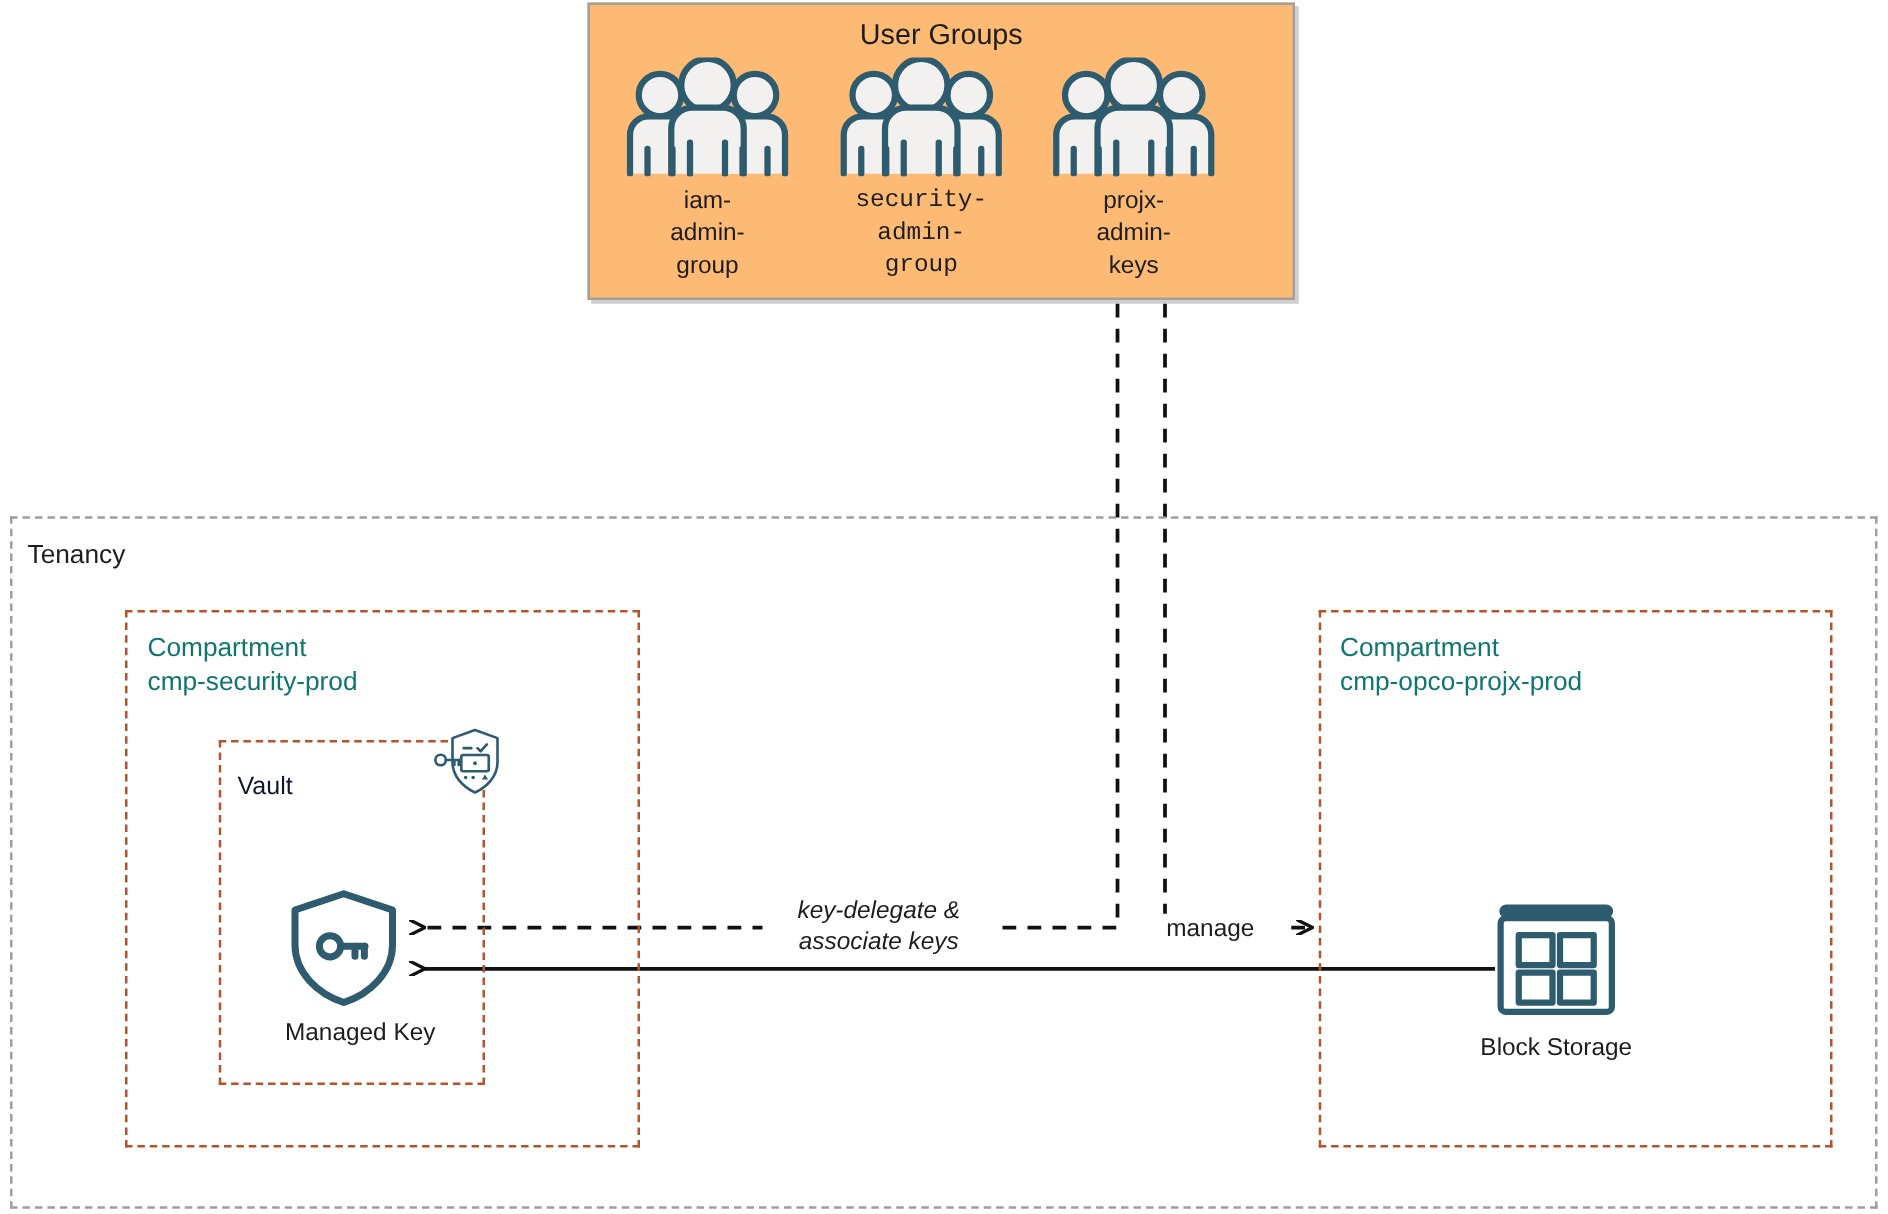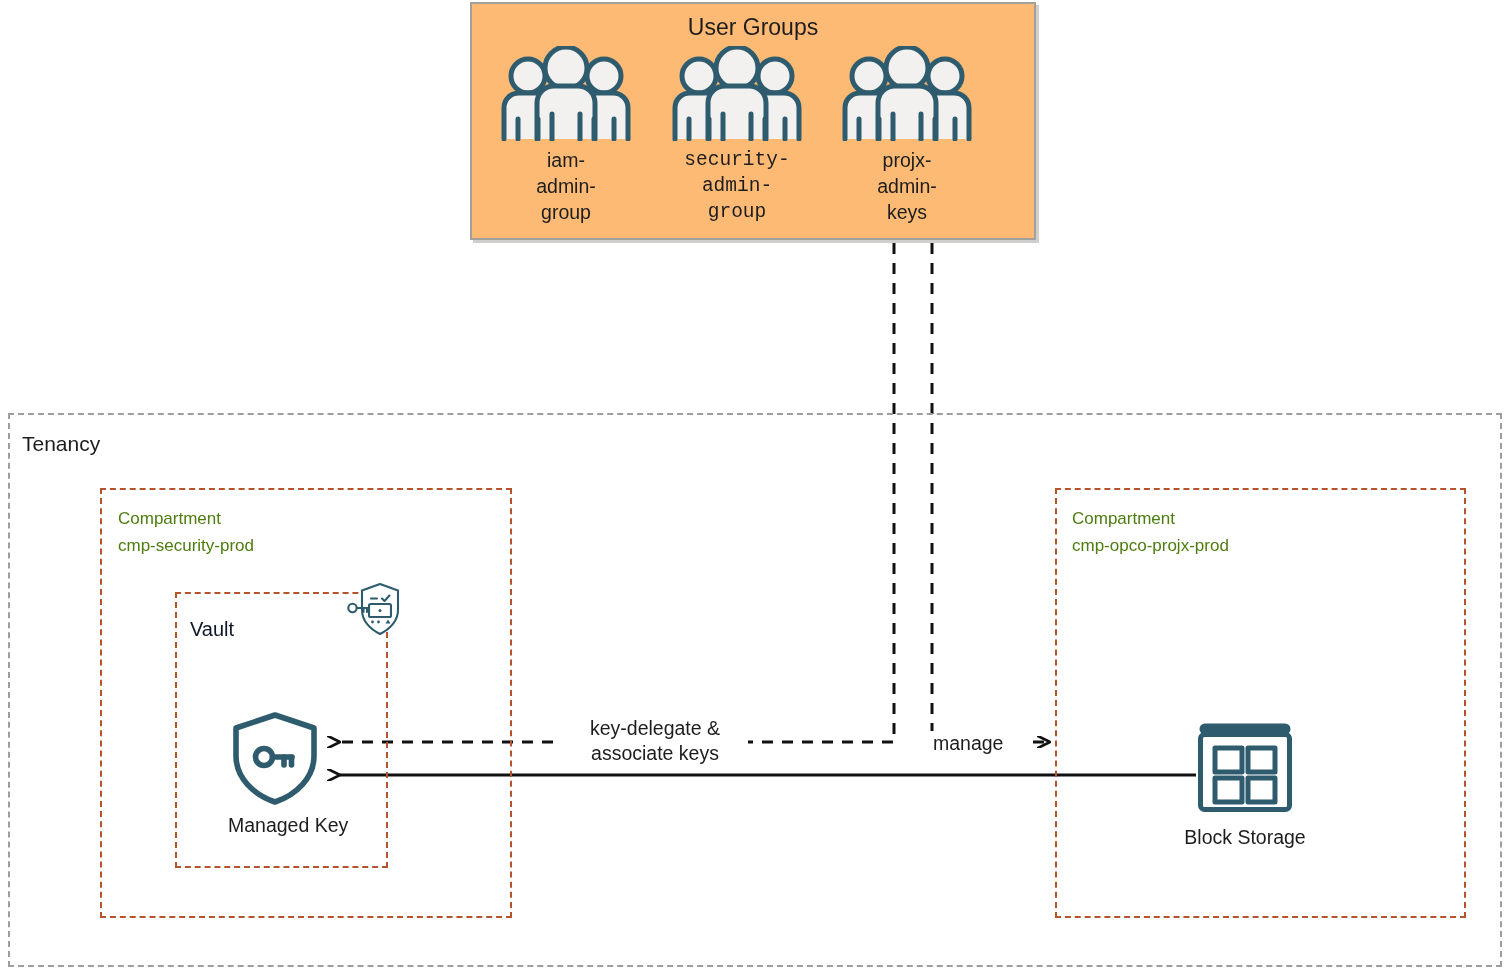--- a/index.html
+++ b/index.html
@@ -77,23 +77,23 @@
   #compartment-security {
     left: 100px; top: 488px;
     width: 412px; height: 430px;
   }
   #compartment-projx {
     left: 1055px; top: 488px;
     width: 411px; height: 430px;
   }
   .compartment-label {
     position: absolute;
-    font-size: 17px;
+    font-size: 21px;
     line-height: 27px;
-    color: #4d7c0f;
+    color: #0f766e;
     white-space: pre-line;
   }
   #compartment-security-label { left: 118px; top: 505px; }
   #compartment-projx-label   { left: 1072px; top: 505px; }
 
   
   #vault-box {
     left: 175px; top: 592px;
     width: 213px; height: 276px;
     box-sizing: border-box;
@@ -121,21 +121,21 @@
   .edge-label {
     position: absolute;
     font-size: 19.5px;
     line-height: 25px;
     color: #1d1d1d;
     text-align: center;
     white-space: pre-line;
     background: #ffffff;
     padding: 0 5px;
   }
-  #label-key-delegate { left: 562px; top: 716px; width: 176px; }
+  #label-key-delegate { left: 610px; top: 716px; width: 176px; font-style: italic; }
   #label-manage { left: 928px; top: 731px; width: 88px; text-align: left; }
 </style>
 </head>
 <body>
 
 <svg id="canvas" viewBox="0 0 1510 971" xmlns="http://www.w3.org/2000/svg">
   <defs>
     <marker id="arrow-left" markerWidth="14" markerHeight="12" refX="1" refY="6" orient="auto" markerUnits="userSpaceOnUse">
       <path d="M13,0 L1,6 L13,12" fill="none" stroke="#111111" stroke-width="2.6" stroke-linecap="round" stroke-linejoin="round"></path>
     </marker>

